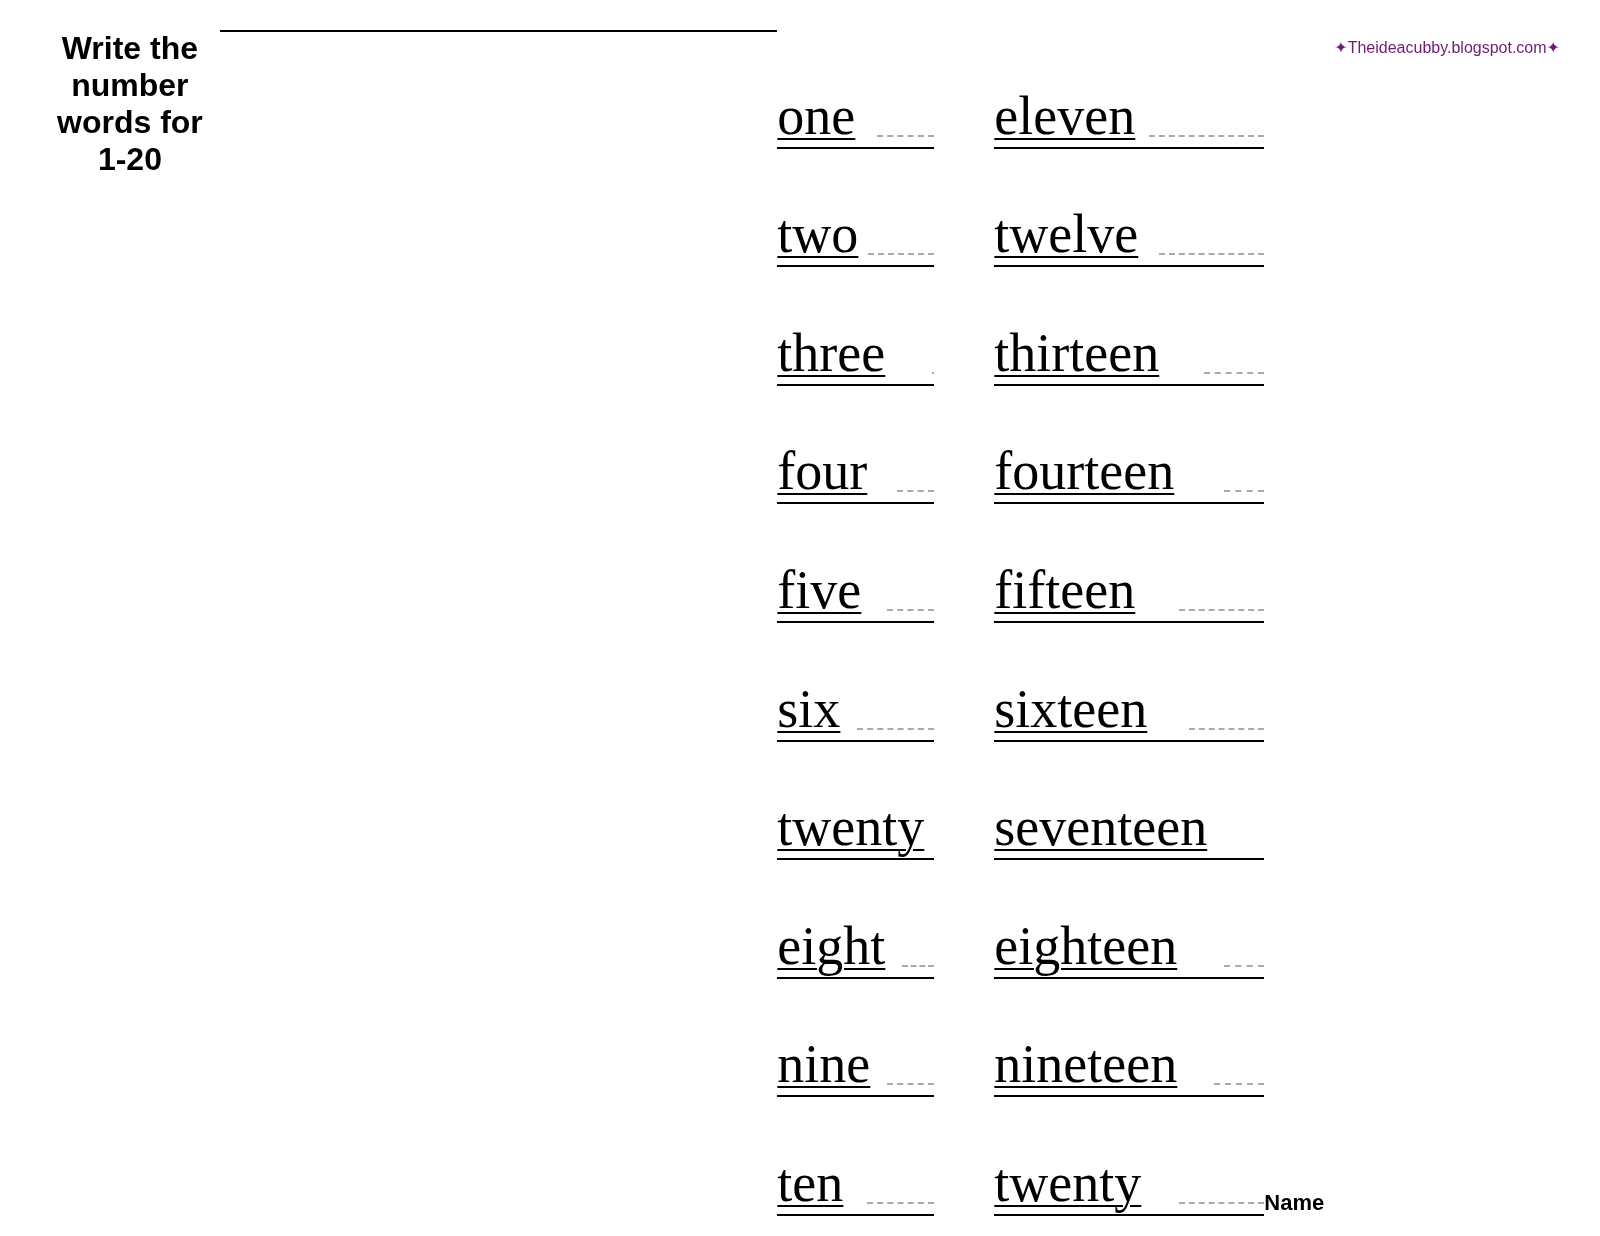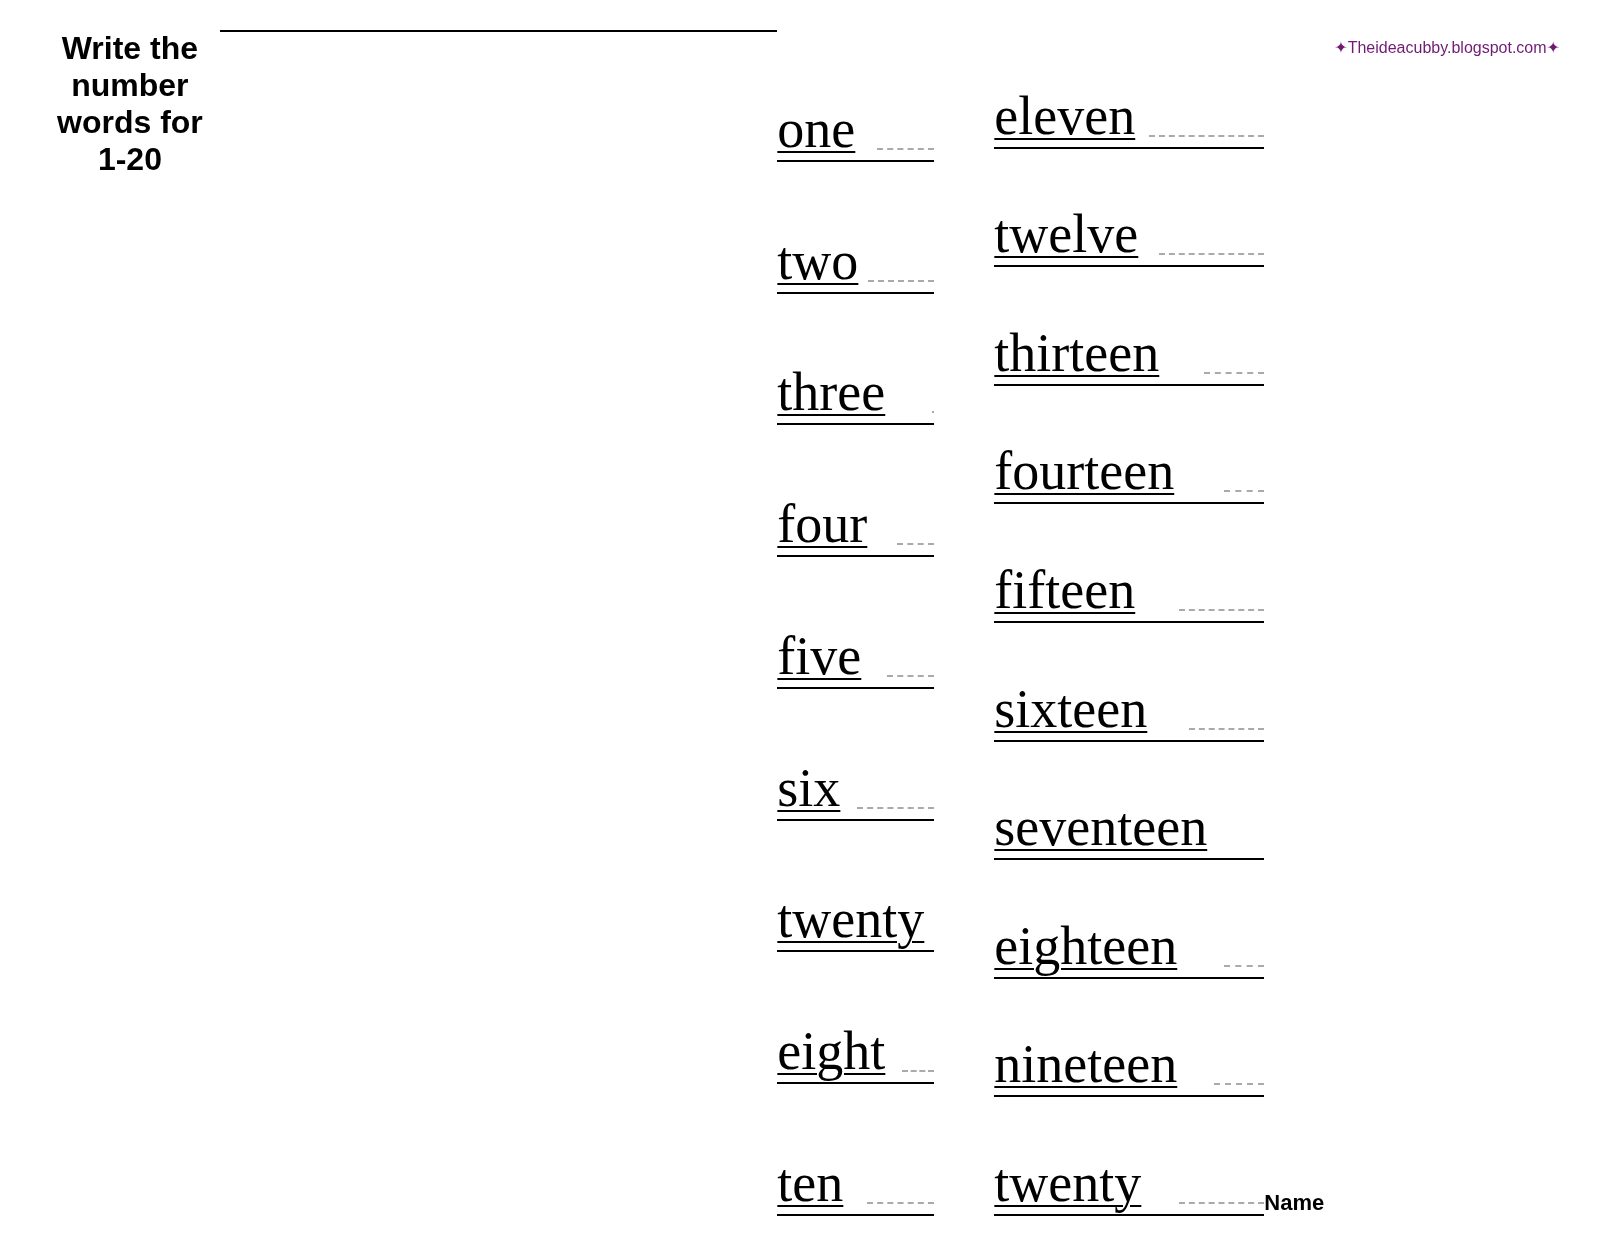--- a/index.html
+++ b/index.html
@@ -214,20 +214,26 @@
             <div class="dotted-line"></div>
           </div>
         </div>
         <div class="number-row">
           <span class="number-word word-eight" style="text-decoration: underline 2px; text-underline-offset: 4px;">eight</span>
           <div class="write-area">
             <div class="dotted-line"></div>
           </div>
         </div>
         <div class="number-row">
+          <span class="number-word word-nine" style="text-decoration: underline 2px; text-underline-offset: 4px;">nine</span>
+          <div class="write-area">
+            <div class="dotted-line"></div>
+          </div>
+        </div>
+        <div class="number-row">
           <span class="number-word word-ten" style="text-decoration: underline 2px; text-underline-offset: 4px;">ten</span>
           <div class="write-area">
             <div class="dotted-line"></div>
           </div>
         </div>
       </div>
 
     <div class="column column-right" id="right-col">
     <div class="number-row">
           <span class="number-word word-eleven" style="text-decoration: underline 2px; text-underline-offset: 4px;">eleven</span>

